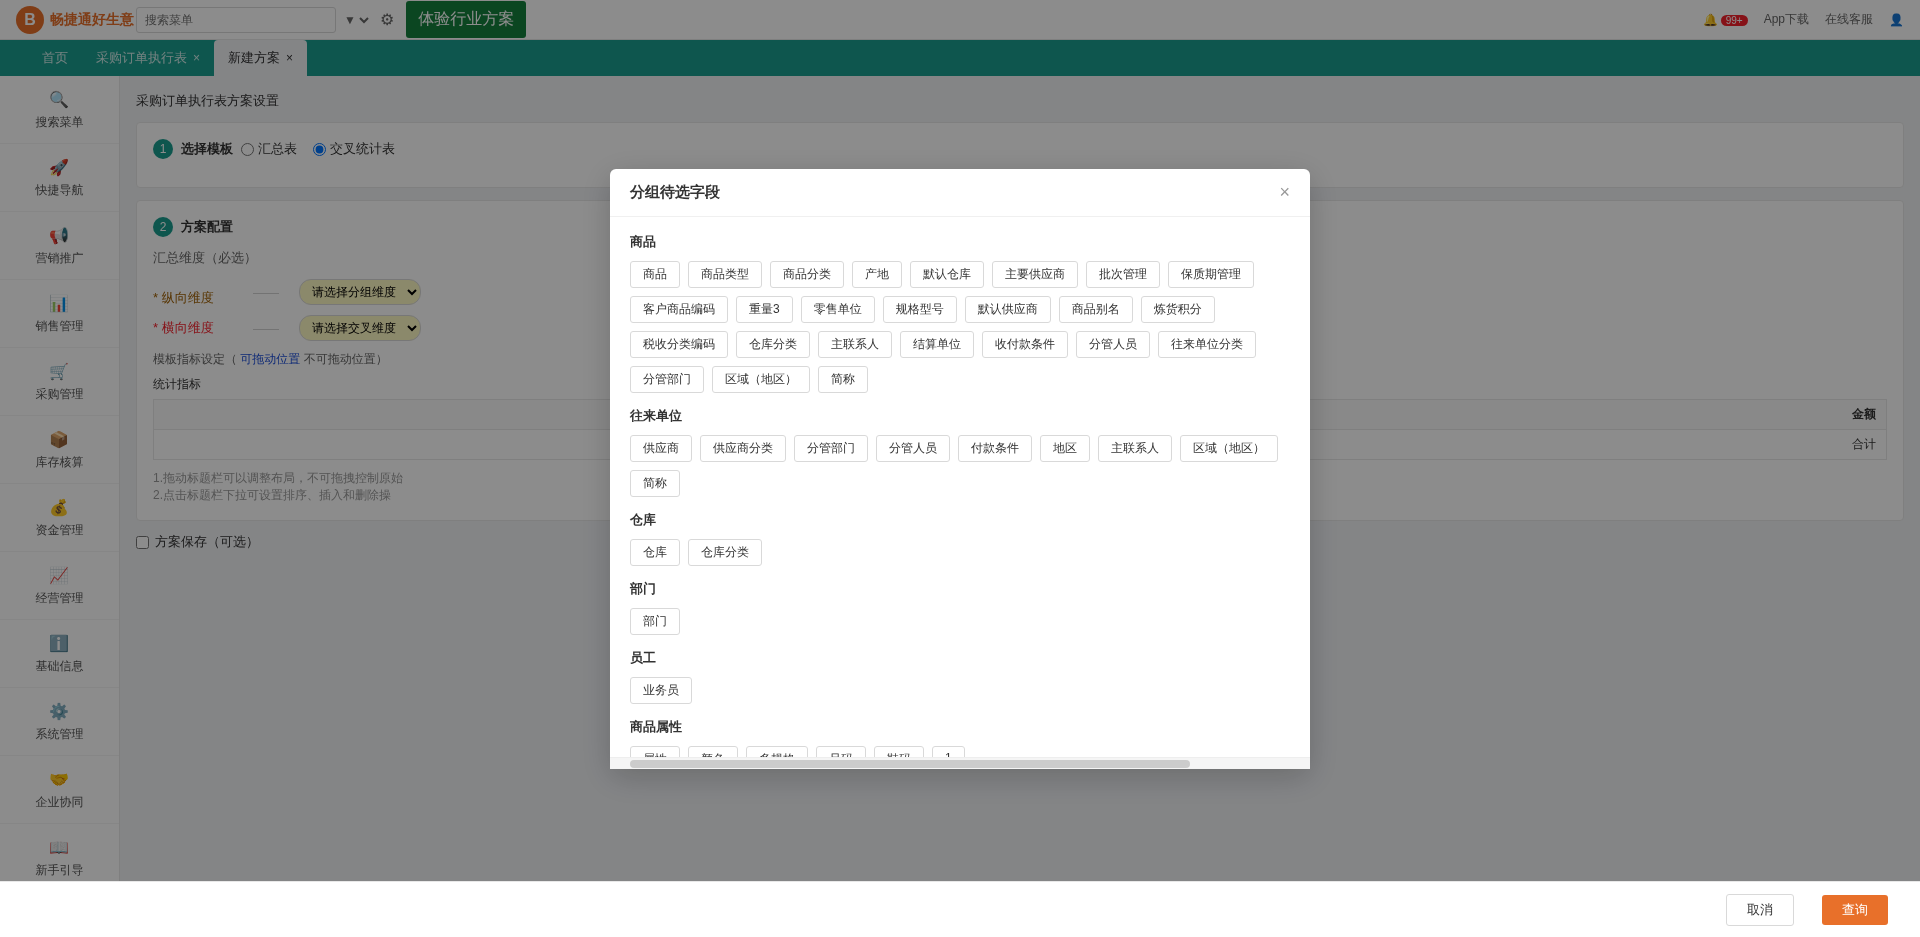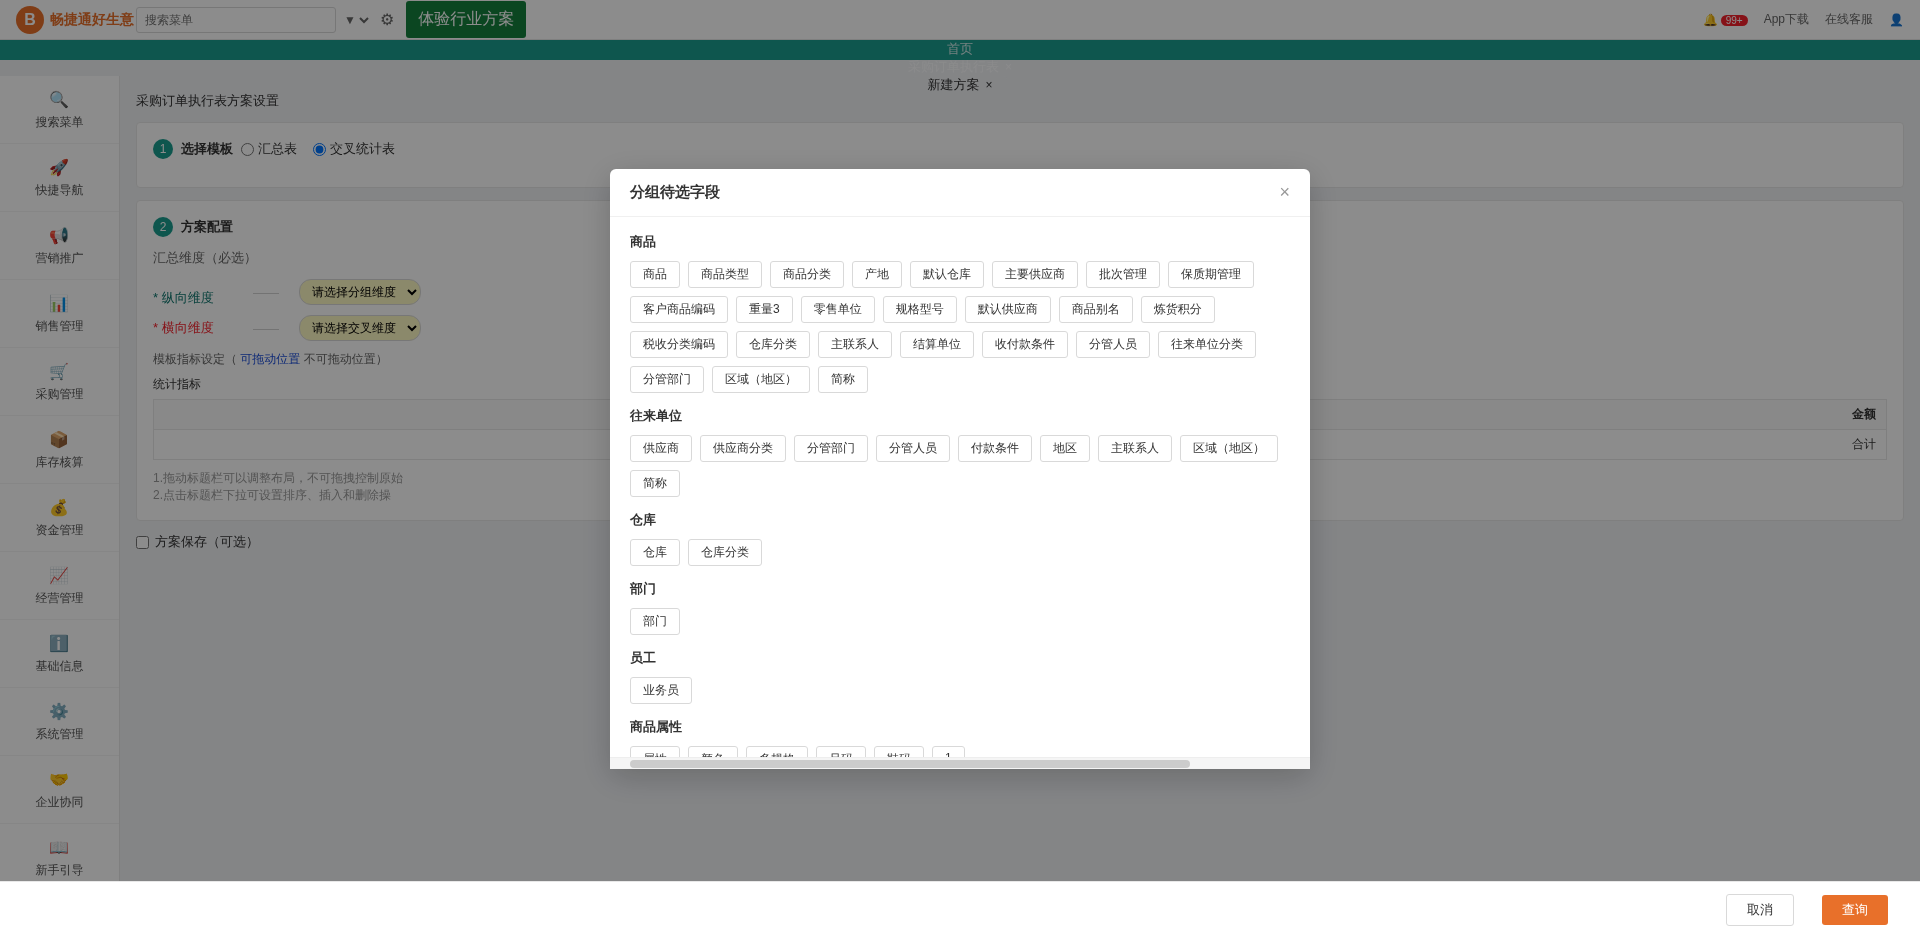--- a/index.html
+++ b/index.html
@@ -44,29 +44,28 @@
     }
     .top-right {
       margin-left: auto; display: flex; align-items: center; gap: 16px; font-size: 12px; color: #666;
     }
     .badge-red {
       background: #f5222d; color: #fff; border-radius: 8px; padding: 0 5px; font-size: 10px; margin-left: 2px;
     }
 
     
     .tab-bar {
-      height: 20px;
+      height: 36px;
       background: #1a9d8f;
       display: flex;
       align-items: center;
-      padding: 0 12px;
+      padding: 0 28px;
       position: fixed;
       top: 40px; left: 0; right: 0;
       z-index: 99;
-      flex-direction: column;
     }
     .tab-item {
       height: 36px; display: flex; align-items: center;
       padding: 0 14px; cursor: pointer; color: rgba(255,255,255,0.8);
       font-size: 13px; position: relative;
     }
     .tab-item.active {
       background: #f0f2f5; color: #333; border-radius: 4px 4px 0 0;
     }
     .tab-close {
@@ -310,21 +309,21 @@
 
   <div class="section-card">
     <div class="step-header">
       <div class="step-num">2</div>
       <span class="step-title">方案配置</span>
     </div>
     <div class="config-row">
       <span class="config-label">汇总维度（必选）</span>
     </div>
     <div class="form-row">
-      <span style="color:#0f766e; min-width:80px;margin-top:12px;">* 纵向维度</span>
+      <span style="color:#a16207; min-width:80px;margin-top:12px;">* 纵向维度</span>
       <span style="margin: 0 8px; color:#ccc;">——</span>
       <select class="form-select">
         <option>请选择分组维度</option>
       </select>
     </div>
     <div class="form-row">
       <span style="color:#f5222d; min-width:80px;">* 横向维度</span>
       <span style="margin: 0 8px; color:#ccc;">——</span>
       <select class="form-select">
         <option>请选择交叉维度</option>

